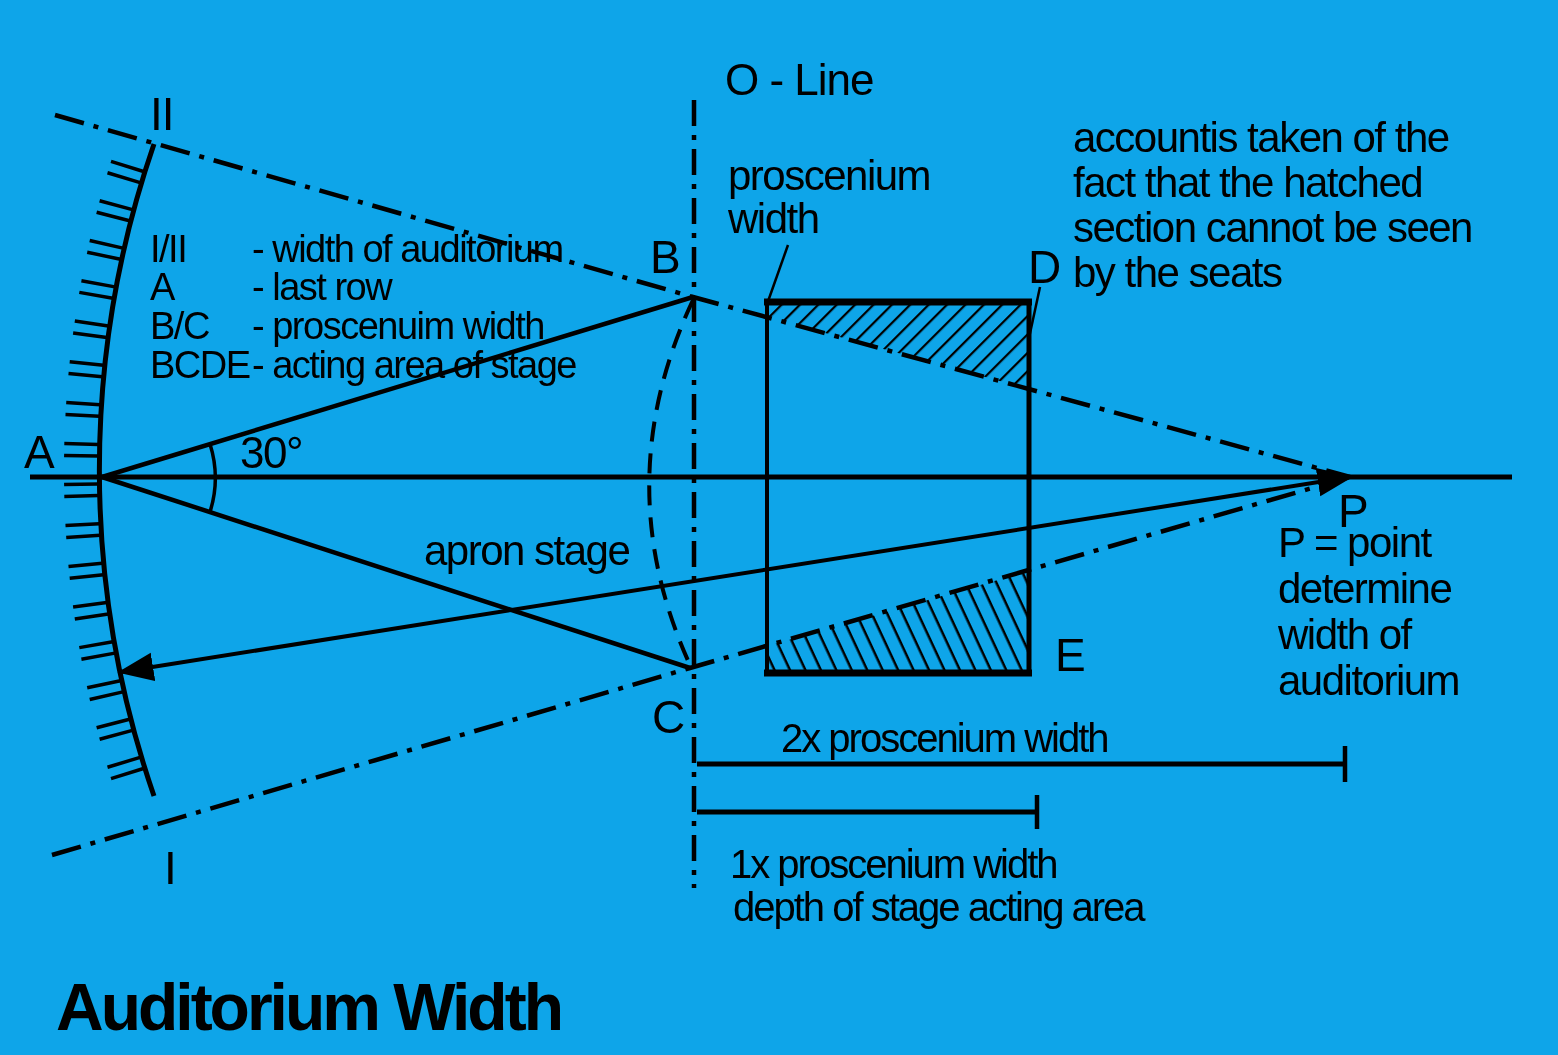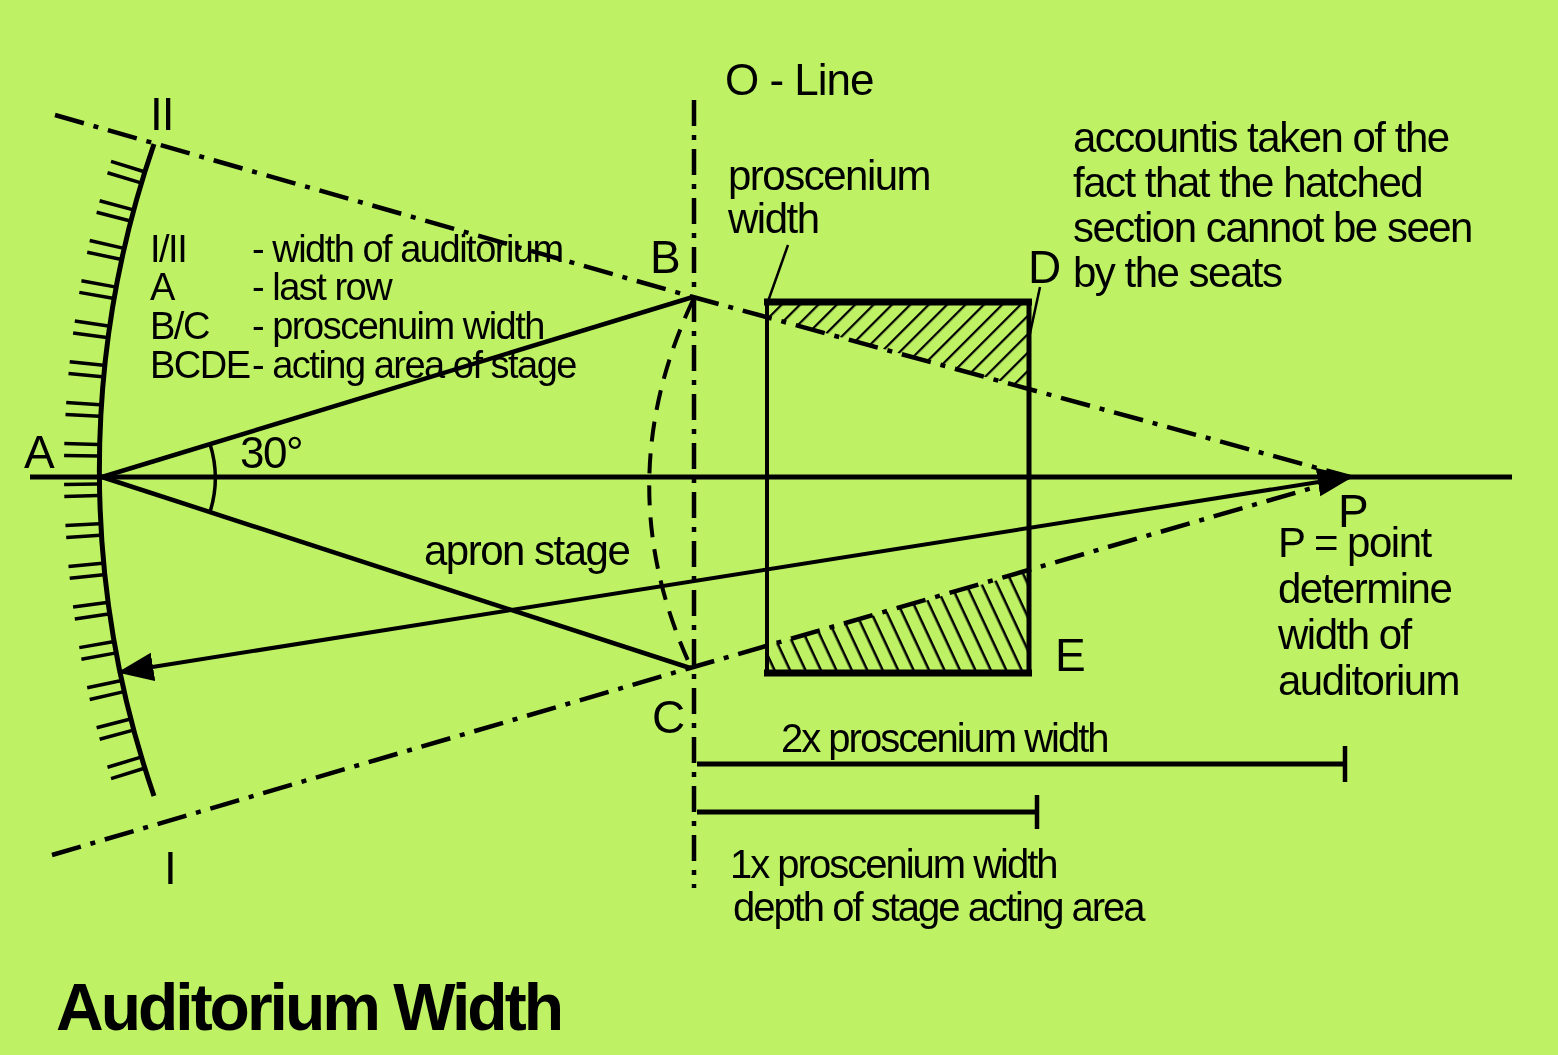--- a/index.html
+++ b/index.html
@@ -1,16 +1,16 @@
 <!DOCTYPE html>
 <html><head>
 <meta charset="utf-8">
 <style>
   html,body{margin:0;padding:0;background:#ffffff;}
-  .canvas{position:relative;width:1558px;height:1055px;background:#bef264;overflow:hidden;}
+  .canvas{position:relative;width:1558px;height:1055px;background:#0ea5e9;overflow:hidden;}
   svg{position:absolute;inset:0;}
   text{font-family:"Liberation Sans", sans-serif;fill:#000000;}
   .lab{font-size:42px;letter-spacing:-1.5px;}
   .oline{font-size:44px;letter-spacing:-1px;}
   .big{font-size:46px;letter-spacing:-1px;}
   .leg{font-size:38px;letter-spacing:-1.5px;}
   .dim{font-size:40px;letter-spacing:-2px;}
   .ttl{font-size:66px;font-weight:bold;letter-spacing:-3px;}
   .ink{stroke:#000000;fill:none;}
 </style>

